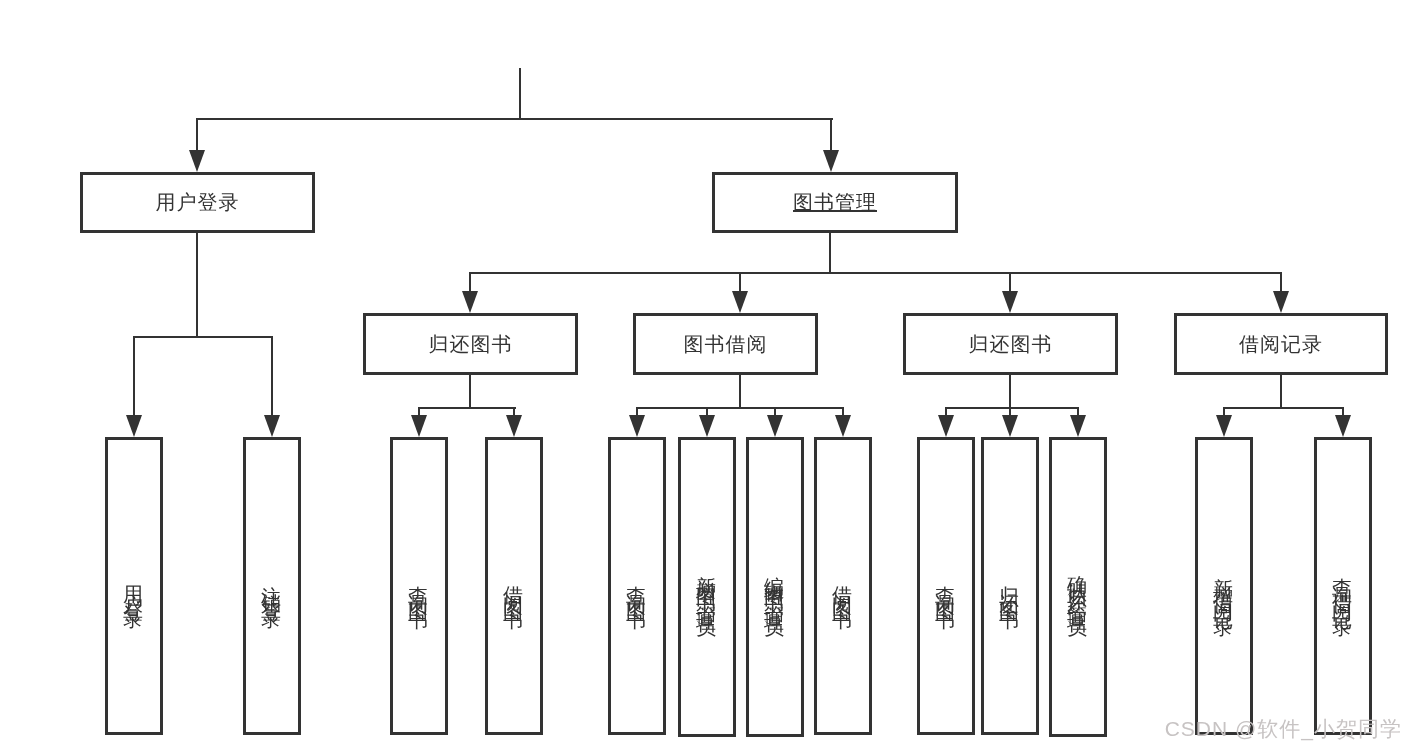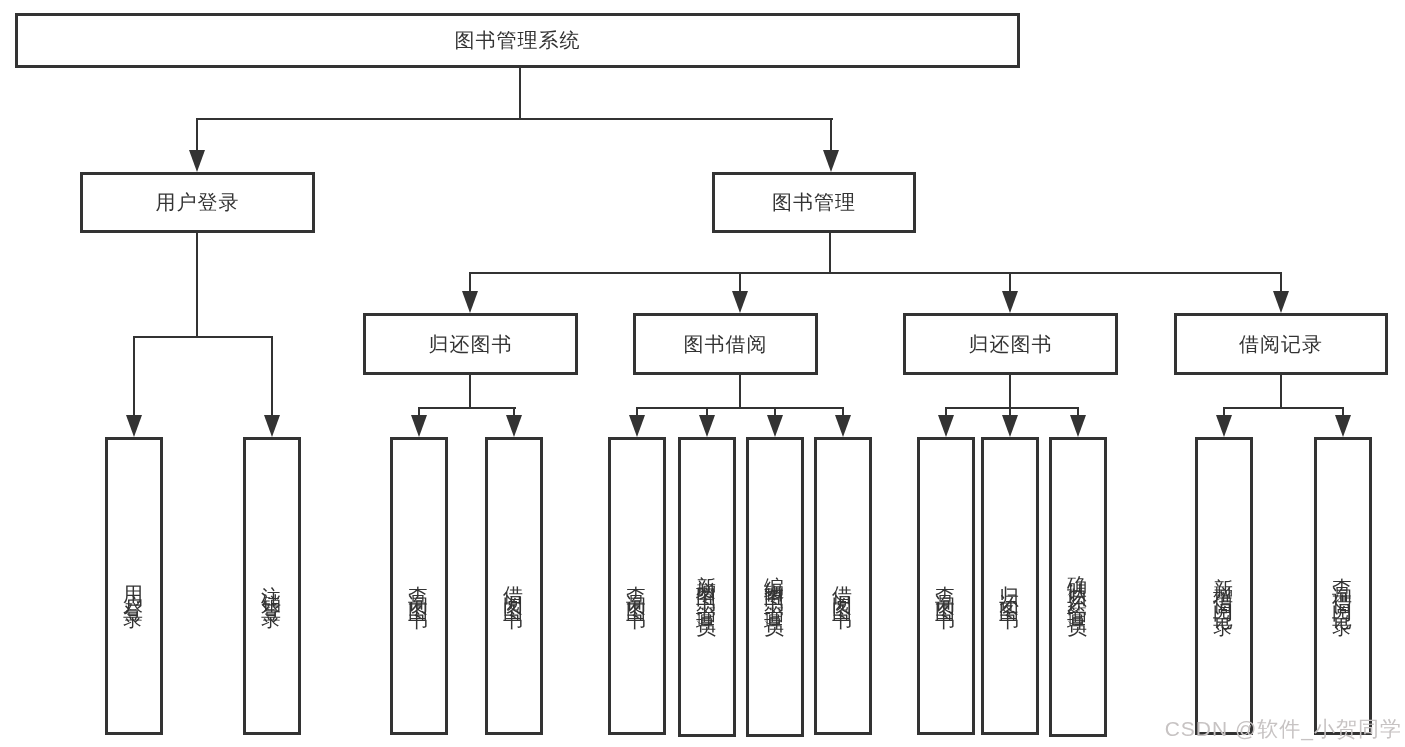--- a/index.html
+++ b/index.html
@@ -93,25 +93,24 @@
   <div class="vline" style="left:1077px; top:407px; height:12px;"></div>
   <div class="arrow" style="left:1070px; top:415px;"></div>
 
   <div class="vline" style="left:1280px; top:375px; height:34px;"></div>
   <div class="hline" style="left:1223px; top:407px; width:121px;"></div>
   <div class="vline" style="left:1223px; top:407px; height:12px;"></div>
   <div class="arrow" style="left:1216px; top:415px;"></div>
   <div class="vline" style="left:1342px; top:407px; height:12px;"></div>
   <div class="arrow" style="left:1335px; top:415px;"></div>
 
-  <div class="box h" style="left:15px; top:13px; width:1005px; height:55px;">图书管理系统</div>
 
   <div class="box h" style="left:80px; top:172px; width:235px; height:61px;">用户登录</div>
 
-  <div class="box h" style="left:712px; top:172px; width:204px; height:61px;">图书管理</div>
+  <div class="box h" style="left:712px; top:172px; width:246px; height:61px;text-decoration:underline;">图书管理</div>
 
   <div class="box h" style="left:363px; top:313px; width:215px; height:62px;">归还图书</div>
 
   <div class="box h" style="left:633px; top:313px; width:185px; height:62px;">图书借阅</div>
 
   <div class="box h" style="left:903px; top:313px; width:215px; height:62px;">归还图书</div>
 
   <div class="box h" style="left:1174px; top:313px; width:214px; height:62px;">借阅记录</div>
 
   <div class="box v" style="left:105px; top:437px; width:58px; height:298px;">用户登录</div>

